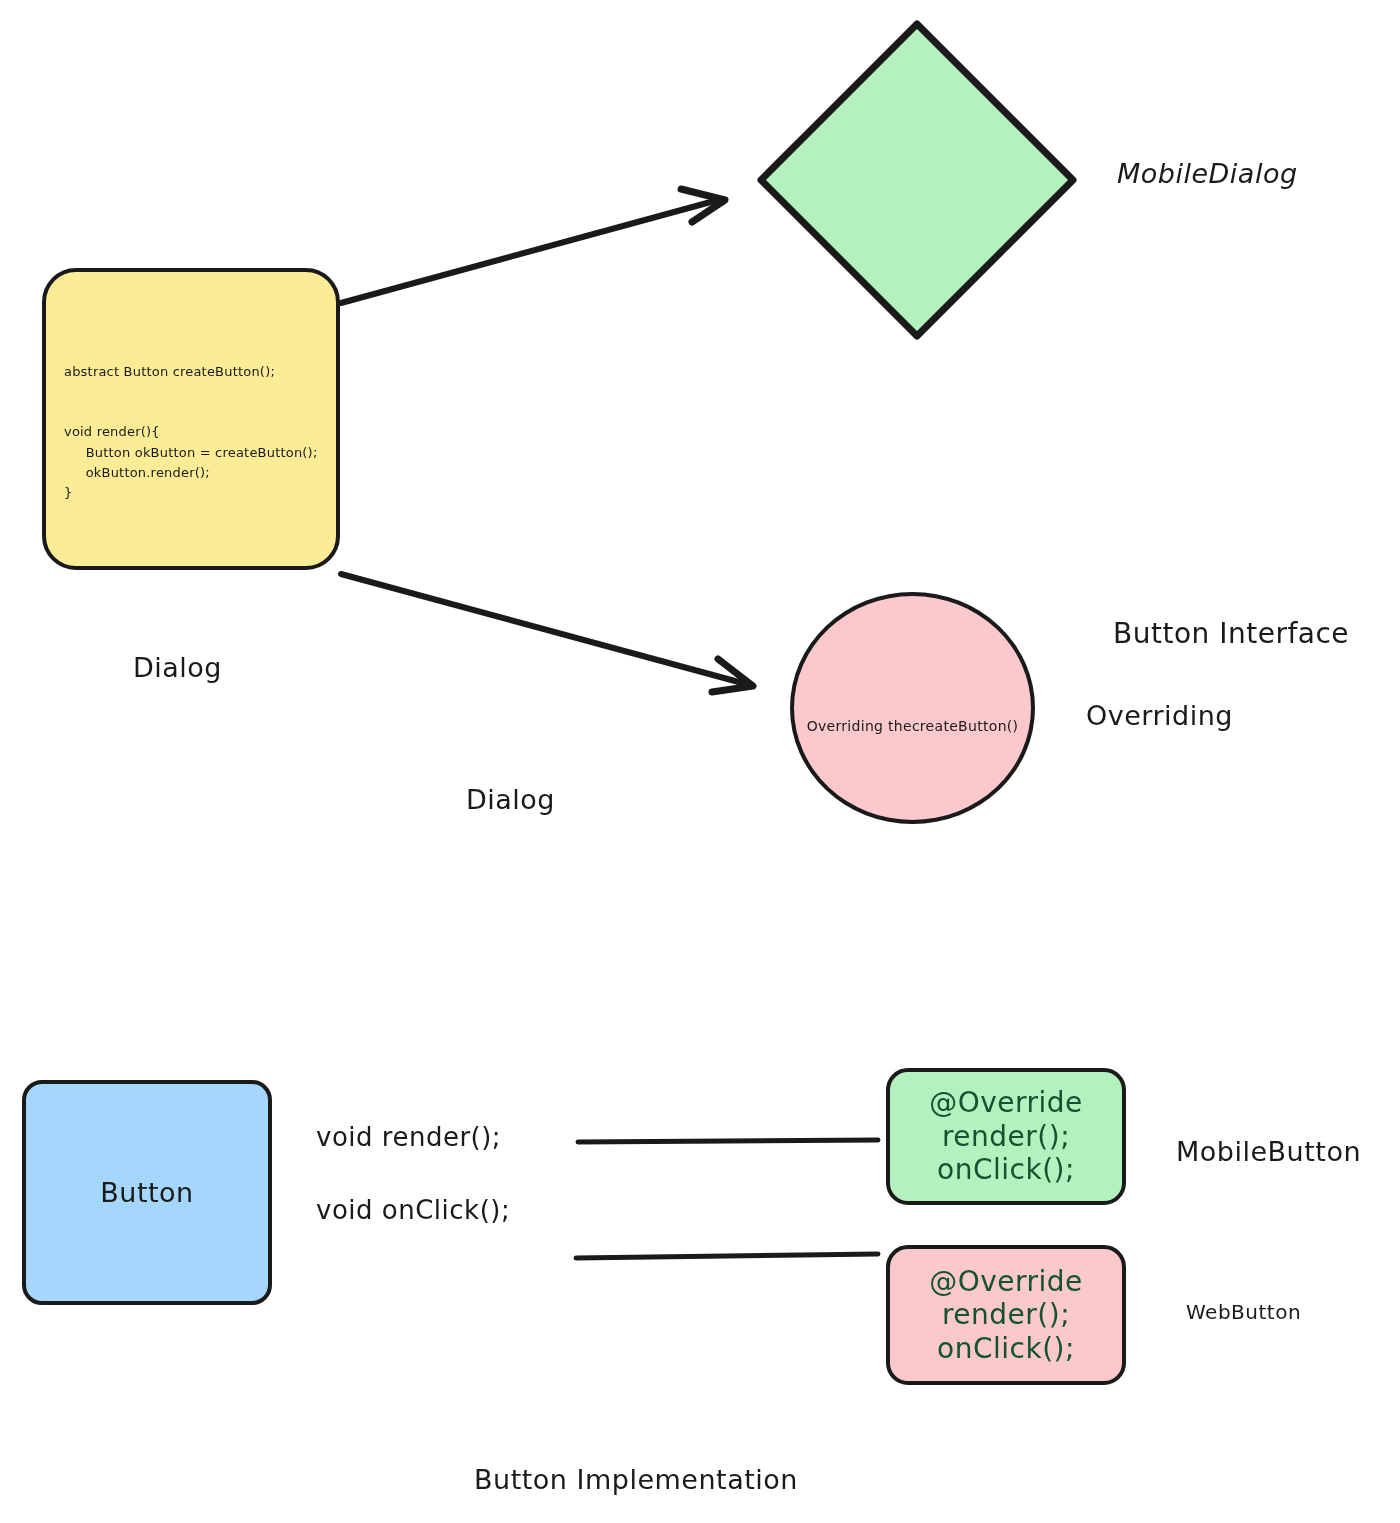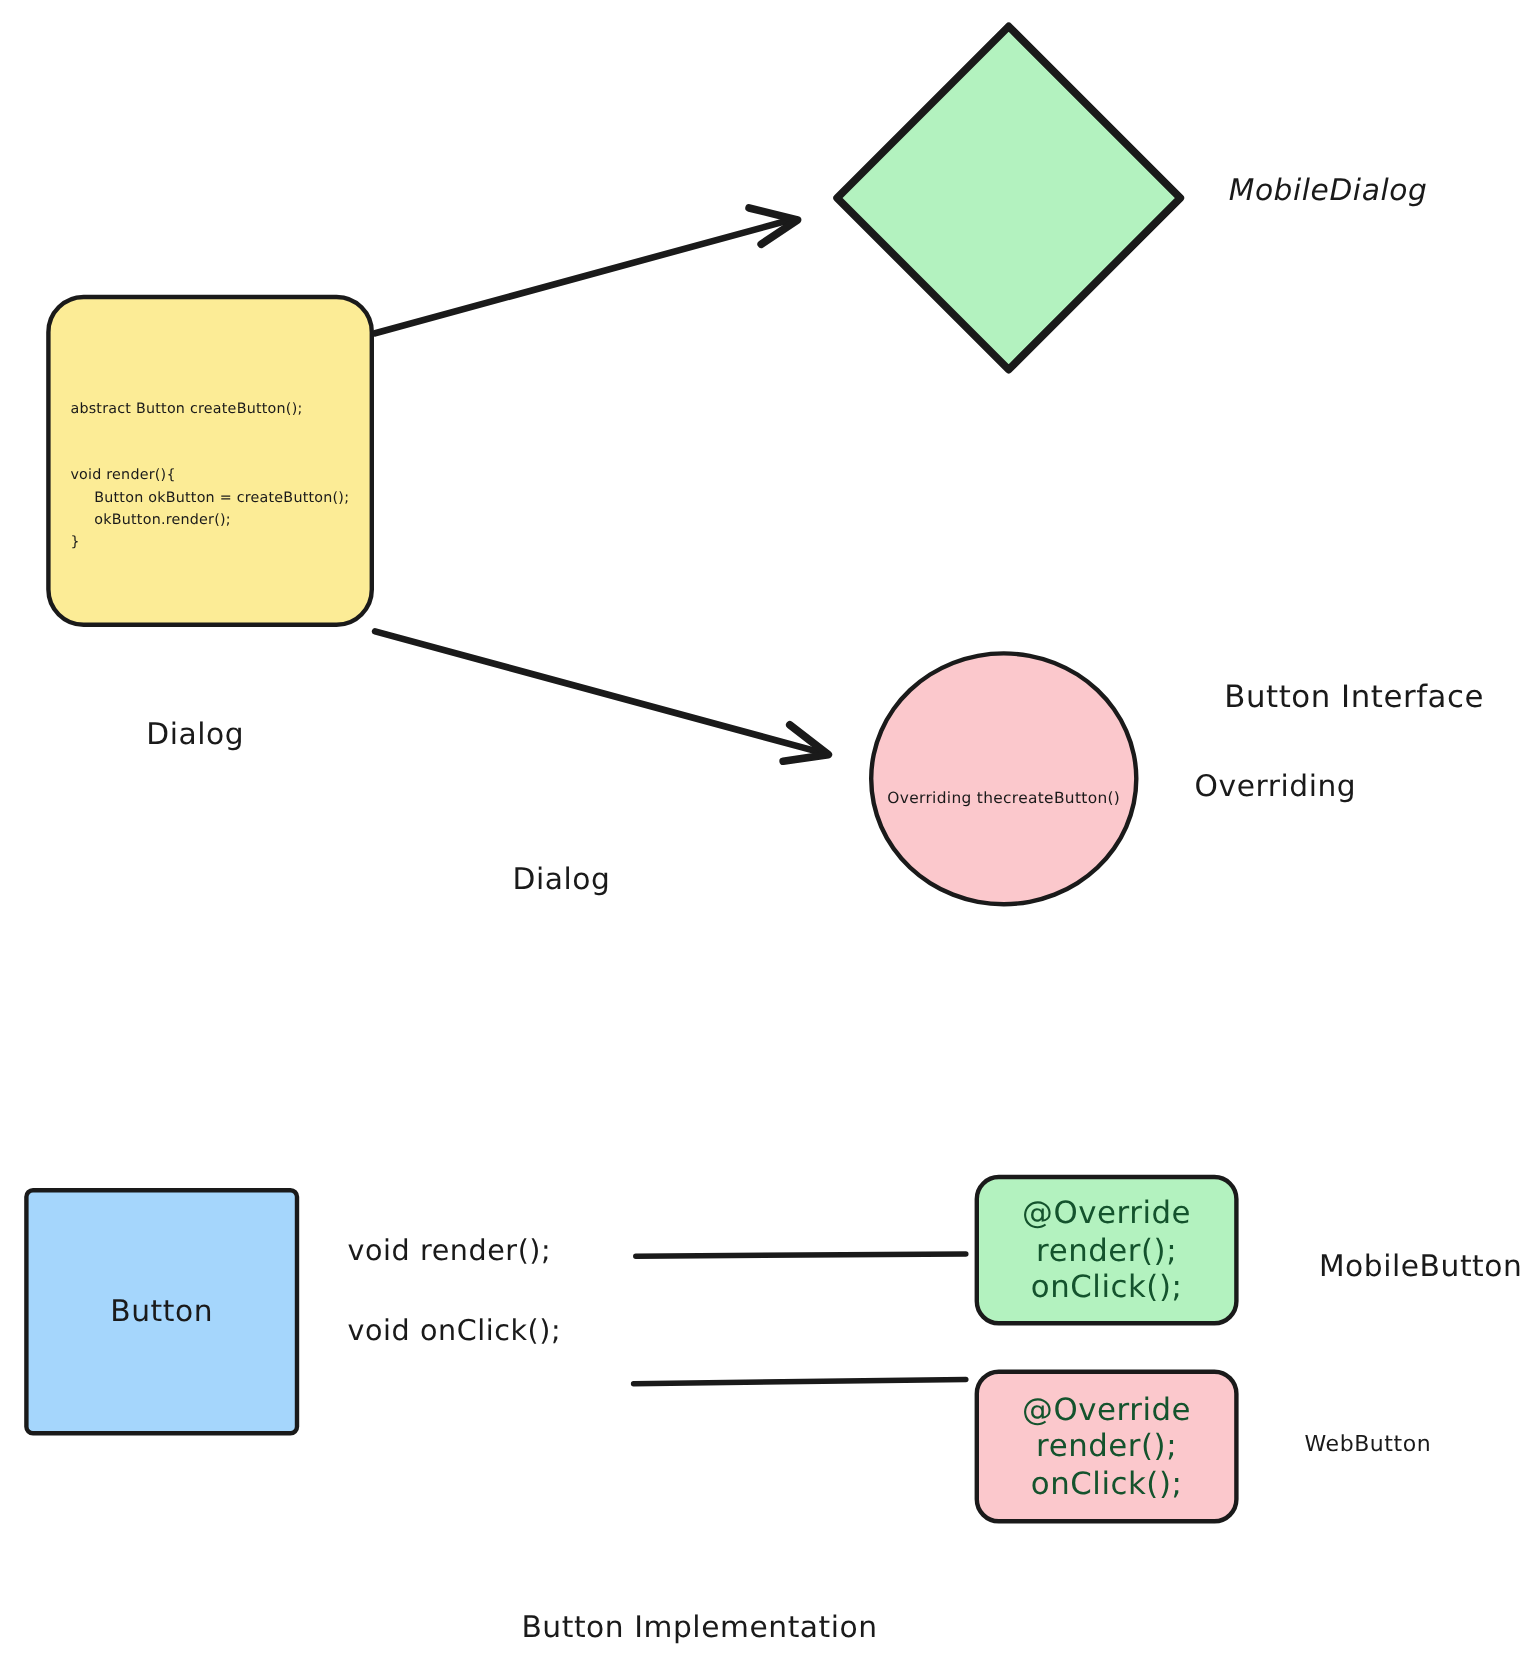--- a/index.html
+++ b/index.html
@@ -100,21 +100,21 @@
     letter-spacing: 0.3px;
   }
 
   
   #button-box {
     left: 22px;
     top: 1080px;
     width: 250px;
     height: 225px;
     background: #A5D6FC;
-    border-radius: 8px;
+    border-radius: 20px;
   }
   #button-box-text {
     font-size: 27px;
     color: #1a1a1a;
   }
 
   
   .impl-box {
     position: absolute;
     box-sizing: border-box;
@@ -150,21 +150,21 @@
   .label {
     position: absolute;
     color: #1a1a1a;
     white-space: nowrap;
   }
   #label-mobile-dialog { left: 1117px; top: 158px;  font-size: 27px; font-style: italic; }
   #label-button-interface { left: 1113px; top: 617px; font-size: 28px; }
   #label-web-dialog { left: 1086px; top: 700px; font-size: 27px; }
   #label-dialog { left: 133px; top: 652px; font-size: 27px; }
   #label-factory { left: 466px; top: 784px; font-size: 27px; }
-  #label-mobile-button { left: 1176px; top: 1136px; font-size: 27px; margin-left: 23px; }
+  #label-mobile-button { left: 1176px; top: 1136px; font-size: 27px; }
   #label-web-button { left: 1186px; top: 1300px; font-size: 20px; }
   #label-button-implementation { left: 474px; top: 1464px; font-size: 27px; }
   #label-void-render { left: 316px; top: 1122px; font-size: 26px; }
   #label-void-onclick { left: 316px; top: 1195px; font-size: 26px; }
 
   
   #connectors {
     position: absolute;
     left: 0;
     top: 0;

